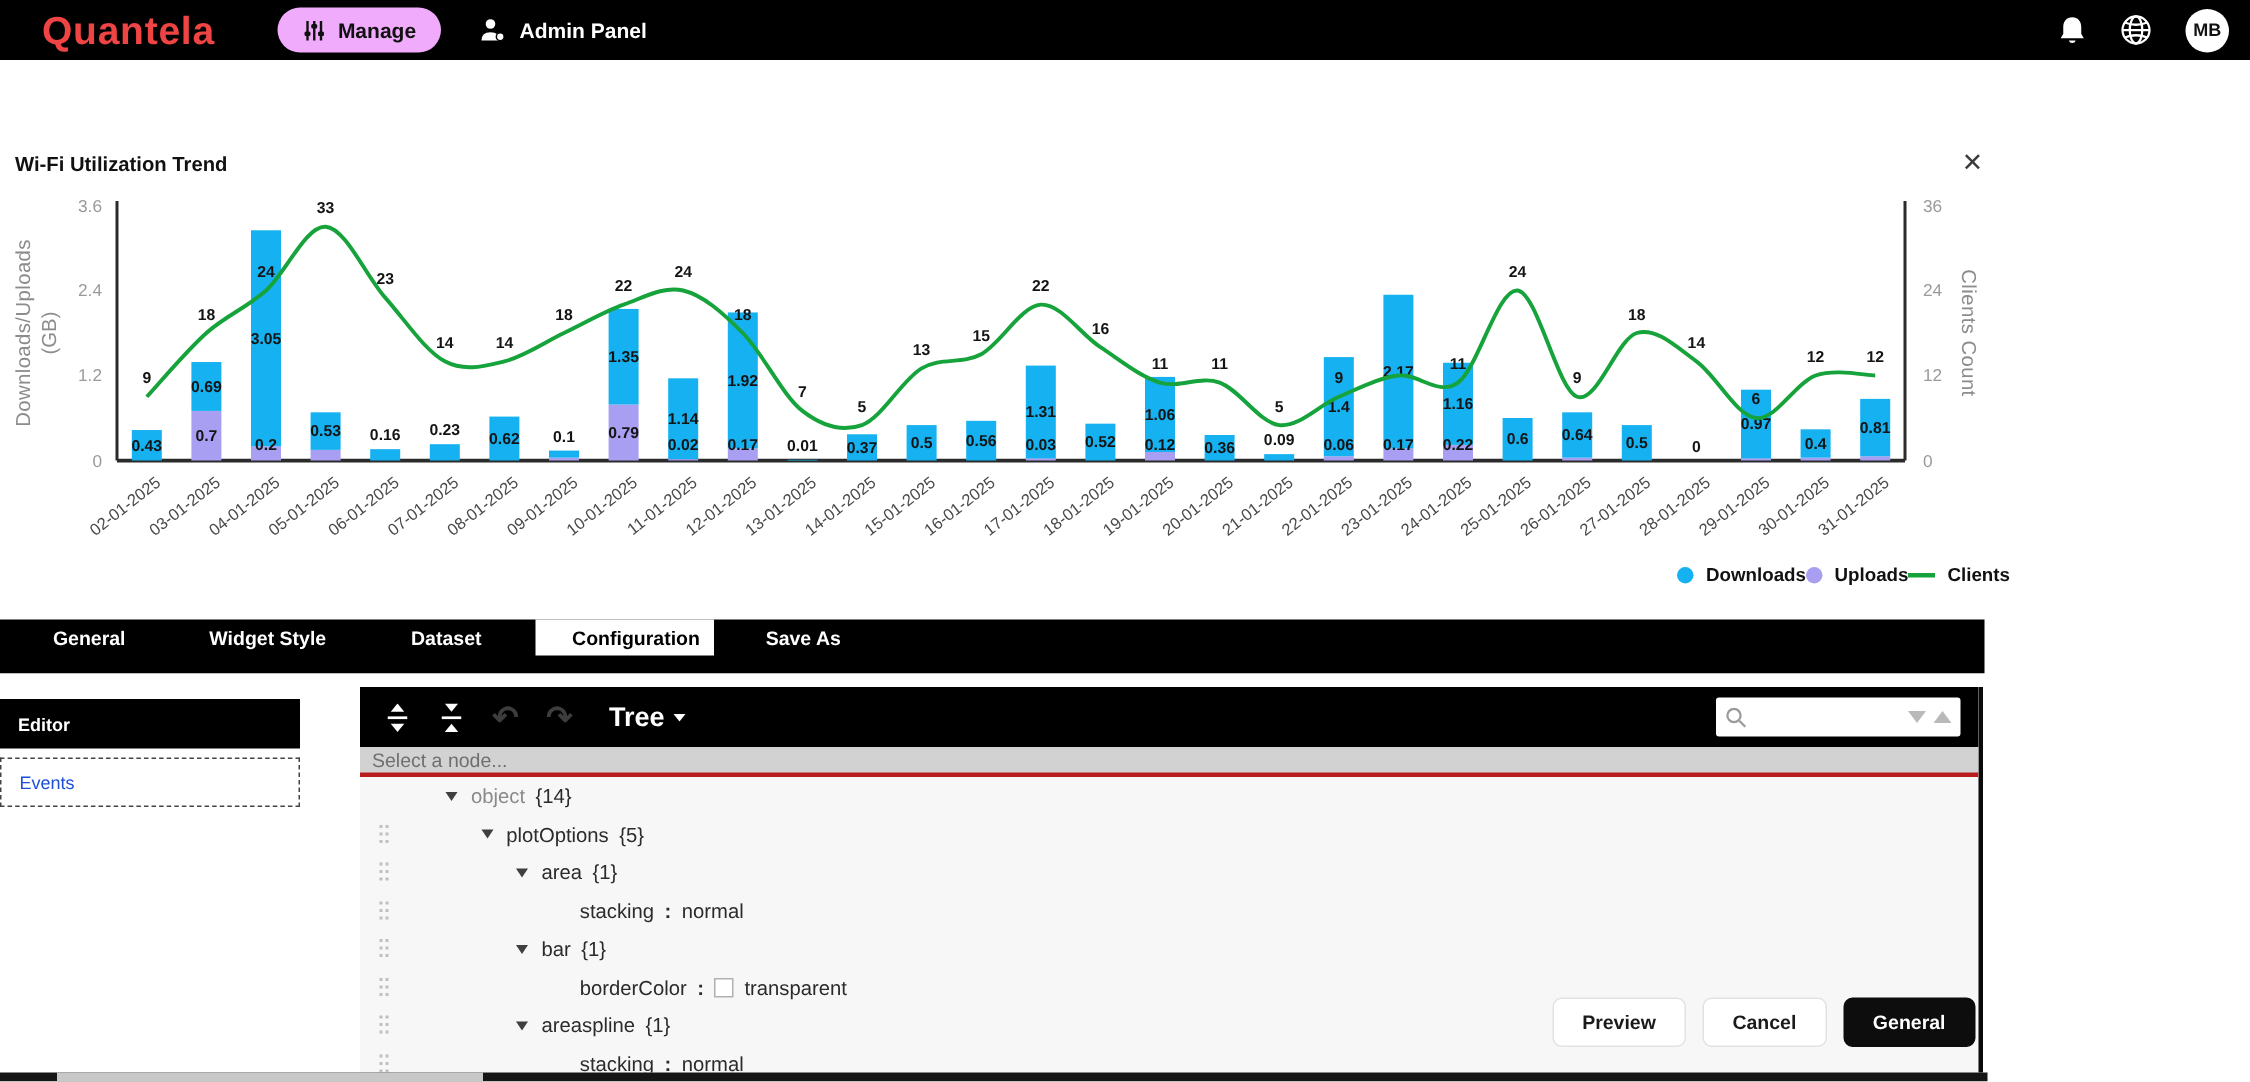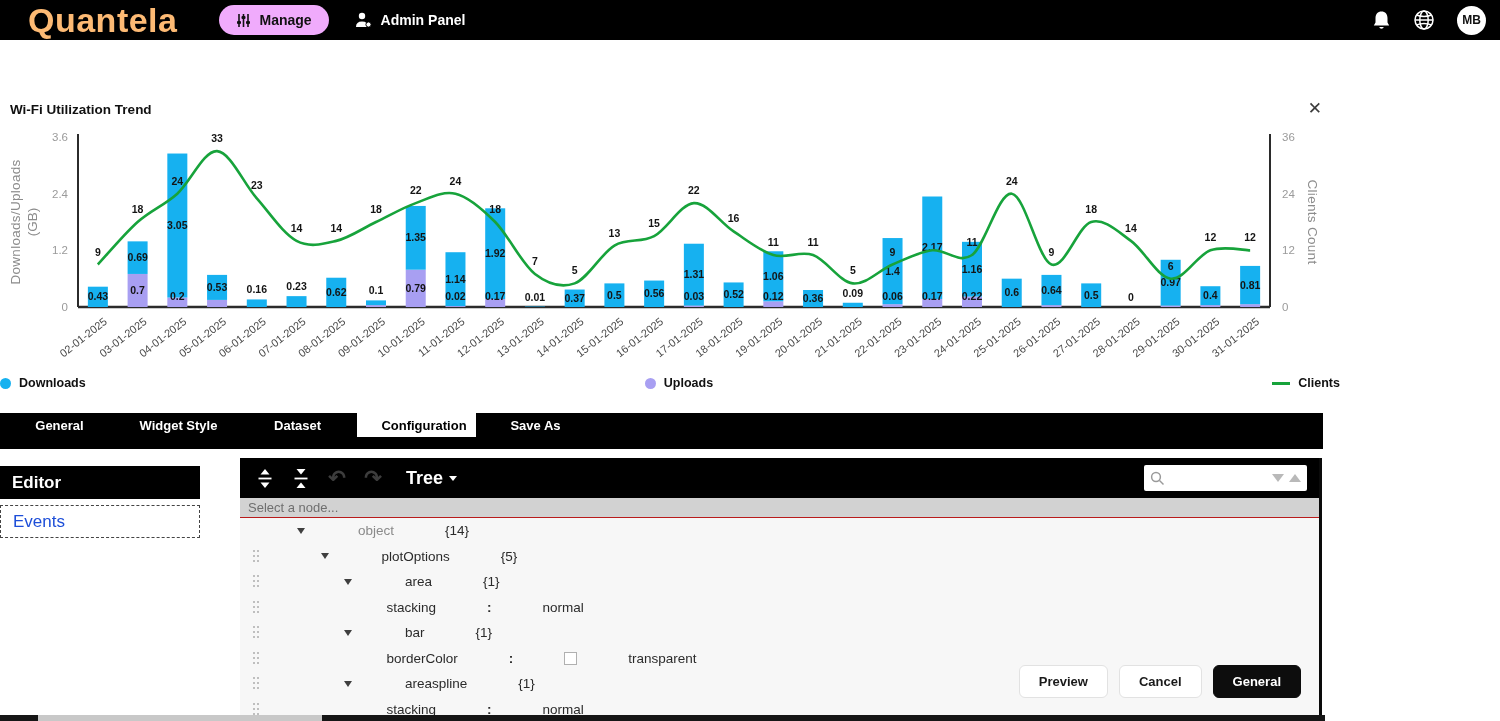--- a/index.html
+++ b/index.html
@@ -1,84 +1,84 @@
 <!DOCTYPE html>
 <html><head>
 <meta charset="utf-8">
 <style>
   * { margin:0; padding:0; box-sizing:border-box; }
   html,body { width:1500px; height:721px; background:#fff; overflow:hidden;
               font-family:"Liberation Sans", sans-serif; }
 
   
   .topbar { position:relative; height:40px; background:#000; display:flex; align-items:center; }
-  .brand { color:#fdba74; font-size:34px; font-weight:800; letter-spacing:.5px; margin-left:28px; }
+  .brand { color:#ef4444; font-size:26px; font-weight:800; letter-spacing:.5px; margin-left:28px; }
   .pill { display:flex; align-items:center; gap:8px; background:#f0abfc; border-radius:17px;
           height:30px; padding:0 17px; margin-left:42px; cursor:pointer; }
   .pill span { font-size:14px; font-weight:700; color:#111; }
   .adminlink { display:flex; align-items:center; gap:8px; margin-left:26px; cursor:pointer; }
   .adminlink span { color:#fff; font-size:14px; font-weight:700; }
   .top-right { position:absolute; right:14px; top:0; height:40px; display:flex; align-items:center; gap:22px; }
   .avatar { width:29px; height:29px; border-radius:50%; background:#fff; color:#111;
             display:flex; align-items:center; justify-content:center; font-size:12px; font-weight:700; }
 
   
   .chart-section { position:relative; height:363px; background:#fff; }
   .chart-title { position:absolute; left:10px; top:62px; font-size:13.5px; font-weight:700; color:#111; }
   .chart-close { position:absolute; right:178px; top:58px; font-size:17px; color:#3c3c3c; cursor:pointer; }
   #chart-svg { position:absolute; left:0; top:90px; }
-  .legend { position:absolute; top:336px; left:0; width:1340px; display:flex; justify-content:space-between; gap:40px; }
+  .legend { position:absolute; top:336px; left:0; width:1340px; display:flex; justify-content:flex-end; }
   .legend-item { display:flex; align-items:center; gap:8px; cursor:pointer; }
   .legend-item b { font-size:12.5px; color:#111; }
   .dot { width:11px; height:11px; border-radius:50%; }
   .linechip { width:18px; height:3px; }
 
   
   .tabs { display:flex; width:1323px; height:36px; background:#000; margin-top:10px; }
   .tab { width:119px; height:24px; display:flex; align-items:center; justify-content:center;
          color:#fff; font-size:13px; font-weight:600; cursor:pointer; }
   .tab.active { background:#fff; color:#000; font-weight:700;padding-left:15px; }
 
   
   .config { position:relative; height:272px; background:#fff; }
   .side-item { position:absolute; left:0; width:200px; height:33px; display:flex; align-items:center;
-               padding-left:12px; font-size:17px; cursor:pointer; }
+               padding-left:12px; font-size:12px; cursor:pointer; }
   .side-editor { top:17px; background:#000; color:#fff; font-weight:700; }
   .side-events { top:56px; background:#fff; color:#1d4ed8; border:1px dashed #444; }
 
   .panel { position:absolute; left:240px; top:9px; width:1082px; height:257px;
            border-right:3px solid #0a0a0a; background:#f7f7f7; overflow:hidden; }
   .ed-toolbar { position:relative; height:40px; background:#000; display:flex; align-items:center; gap:10px; padding-left:12px; }
   .tbtn { width:26px; height:26px; display:flex; align-items:center; justify-content:center; cursor:pointer; }
   .tbtn.dim { color:#3d3d3d; font-size:21px; font-weight:700; }
   .tree-dd { display:flex; align-items:center; gap:6px; color:#fff; font-size:18px; font-weight:600;
              margin-left:10px; cursor:pointer; }
   .tree-dd .caret { width:0; height:0; border-left:4px solid transparent; border-right:4px solid transparent;
                     border-top:5px solid #fff; }
   .searchbox { position:absolute; right:12px; top:7px; width:163px; height:26px; background:#fff;
                border-radius:2px; display:flex; align-items:center; padding:0 6px; }
   .searchbox input { border:0; outline:0; flex:1; font-size:12px; min-width:0; background:transparent; }
   .tri { width:0; height:0; border-left:6px solid transparent; border-right:6px solid transparent; cursor:pointer; }
   .tri.down { border-top:8px solid #b9b9b9; margin-right:5px; }
   .tri.up { border-bottom:8px solid #b9b9b9; }
-  .select-bar { height:20px; background:#d2d2d2; border-bottom:1px solid #b91c1c; display:flex;
+  .select-bar { height:20px; background:#d2d2d2; border-bottom:3px solid #b91c1c; display:flex;
                 align-items:center; padding-left:8px; font-size:13px; color:#6f6f6f; }
   .tree { position:relative; }
-  .trow { position:relative; height:25.5px; display:flex; align-items:center; font-size:13.5px; color:#2b2b2b; cursor:pointer;gap:44px; }
+  .trow { position:relative; height:25.5px; display:flex; align-items:center; font-size:13.5px; color:#2b2b2b; cursor:pointer; }
   .trow .handle { position:absolute; left:13px; top:6px; width:2px; height:2px; background:#bfbfbf;
       box-shadow:4px 0 #bfbfbf,0 5px #bfbfbf,4px 5px #bfbfbf,0 10px #bfbfbf,4px 10px #bfbfbf; }
   .trow .arrow { width:0; height:0; border-left:4.5px solid transparent; border-right:4.5px solid transparent;
                  border-top:6px solid #3f3f3f; margin-right:9px; }
   .trow .key.muted { color:#8a8a8a; }
   .trow .cnt { margin-left:7px; }
   .trow .colon { margin:0 7px; font-weight:700; }
   .swatch { display:inline-block; width:13px; height:13px; background:#fff; border:1px solid #b0b0b0;
             vertical-align:-2px; margin-right:7px; }
 
-  .action-btns { position:absolute; top:216px; right:199px; display:flex; gap:11px; }
+  .action-btns { position:absolute; top:216px; right:183px; display:flex; gap:11px; }
   .btn { height:33px; padding:0 19px; border-radius:6px; background:#fff; border:1px solid #e2e2e2;
          font-size:13px; font-weight:700; color:#1a1a1a; display:flex; align-items:center; cursor:pointer;
          font-family:"Liberation Sans", sans-serif; }
   .btn.primary { background:#0d0d0d; color:#fff; border-color:#0d0d0d; }
 
   .hscroll { position:absolute; left:0; top:266px; width:1325px; height:6px; background:#161616; }
   .hscroll .thumb { position:absolute; left:38px; top:0; width:284px; height:6px; background:#c8c8c8; cursor:pointer; }
 </style>
 </head>
 <body>

